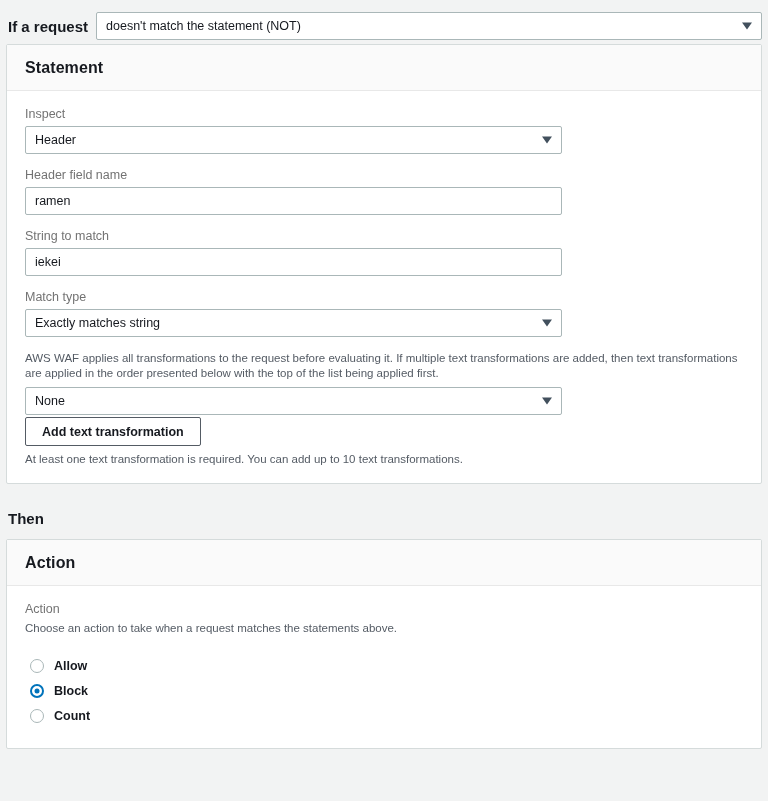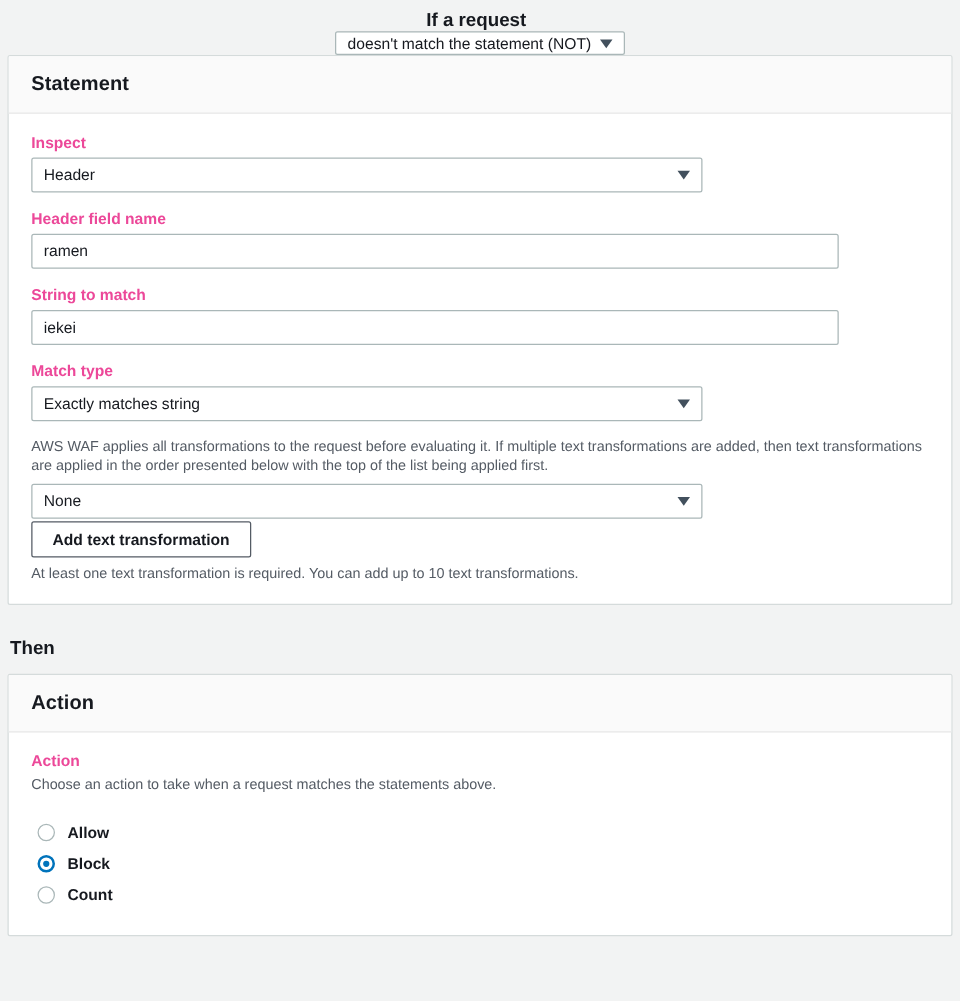--- a/index.html
+++ b/index.html
@@ -13,21 +13,20 @@
     color: #16191f;
     overflow: hidden;
   }
 
   
   .top-row {
     display: flex;
     align-items: center;
     padding: 8px 6px 0 6px;
     height: 44px;
-    flex-direction: column;
   }
   .top-label {
     font-size: 15px;
     font-weight: bold;
     color: #16191f;
     white-space: nowrap;
     padding: 0 8px 0 2px;
   }
   .select-control {
     position: relative;
@@ -72,43 +71,42 @@
     color: #16191f;
     letter-spacing: .1px;
   }
   .panel-body { padding: 16px 18px 18px 18px; }
 
   
   .field { margin-bottom: 14px; }
   .field:last-child { margin-bottom: 0; }
   .field-label {
     font-size: 12.5px;
-    color: #ec4899;
+    color: #737373;
     margin-bottom: 5px;
-    font-weight: bold;
   }
   .field-desc {
     font-size: 11.5px;
     line-height: 1.32;
     color: #545b64;
     margin: 0 0 6px 0;
     max-width: 720px;
   }
   .control-wrap { width: 537px; }
   .text-input {
     background: #ffffff;
     border: 1px solid #aab7b8;
     border-radius: 2px;
     height: 28px;
     display: flex;
     align-items: center;
     font-size: 12.5px;
     color: #16191f;
     padding: 0 9px;
-    width: 646px;
+    width: 537px;
   }
 
   .secondary-button {
     display: inline-flex;
     align-items: center;
     justify-content: center;
     height: 29px;
     padding: 0 16px;
     background: #ffffff;
     border: 1px solid #545b64;

